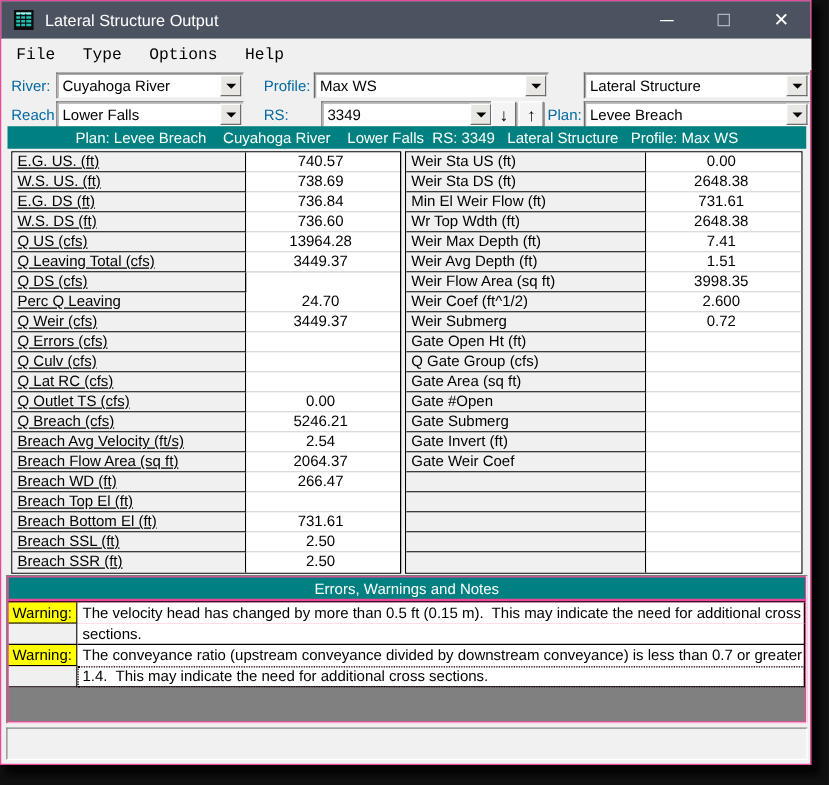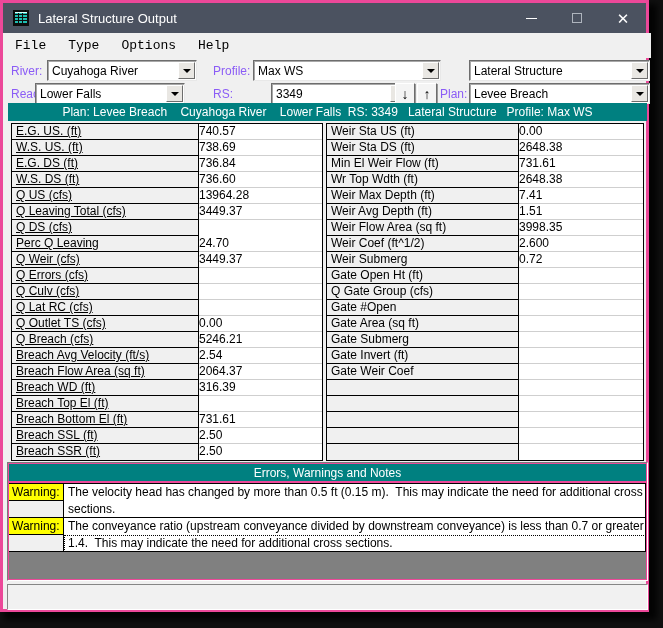--- a/index.html
+++ b/index.html
@@ -1,21 +1,21 @@
 <!DOCTYPE html>
 <html><head>
 <meta charset="utf-8">
 <style>
   * { margin:0; padding:0; box-sizing:border-box; }
   html,body { width:663px; height:628px; overflow:hidden; background:#101010;
               font-family:"Liberation Sans", sans-serif; }
   .stage { position:relative; width:663px; height:628px; background:#101010; }
 
   .window { position:absolute; left:0; top:0; width:649px; height:612px;
-            background:#f0f0f0; border:3px solid #ec4899;
+            background:#f0f0f0; border:1px solid #ec4899;
             box-shadow:6px 6px 6px 2px rgba(0,0,0,.8);padding-left:48px; }
 
   
   .titlebar { position:absolute; left:0; top:0; width:100%; height:30px;
               background:#4b5260; display:flex; align-items:center; }
   .app-icon { width:16px; height:16px; margin-left:10px; flex:0 0 auto; }
   .title-text { color:#fff; font-size:13px; margin-left:9px; white-space:pre; }
   .winbtns { margin-left:auto; display:flex; height:100%; }
   .winbtn { width:46px; height:100%; display:flex; align-items:center; justify-content:center;
             color:#fff; font-size:13px; cursor:default; }
@@ -23,21 +23,21 @@
   .glyph-max { width:10px; height:10px; border:1px solid #aeb4bd; display:block; }
   .glyph-close { font-size:15px; line-height:1; }
 
   
   .menubar { position:absolute; left:1px; top:30px; width:647px; height:25px;
              background:#f0f0f0; display:flex; align-items:center;
              border-bottom:1px solid #f0f0f0; font-size:13px; color:#000;font-family:Liberation Mono, monospace; }
   .menu-item { padding:3px 11px; }
 
   
-  .sel-label { position:absolute; font-size:12px; color:#8b5cf6; }
+  .sel-label { position:absolute; font-size:12px; color:#0369a1; }
   .combo { position:absolute; height:21px; background:#fff;
            border:1px solid; border-color:#6d6d6d #e8e8e8 #e8e8e8 #6d6d6d;
            box-shadow:inset 1px 1px 0 #a8a8a8; font-size:12px;
            display:flex; align-items:center; }
   .combo-value { flex:1; padding-left:4px; white-space:nowrap; overflow:hidden; }
   .combo-btn { width:17px; height:17px; margin:1px; background:#e9e7e3;
                border:1px solid; border-color:#fff #6d6d6d #6d6d6d #fff;
                display:flex; align-items:center; justify-content:center; flex:0 0 auto; }
   .tri-down { width:0; height:0; border-left:4px solid transparent;
               border-right:4px solid transparent; border-top:4px solid #000; }
@@ -55,21 +55,21 @@
   .otable { position:absolute; top:120px; border:1px solid #000; background:#fff; }
   .otable-left  { left:8px;   width:312px; }
   .otable-right { left:323px; width:318px; }
   .trow { display:flex; height:16px; }
   .trow:last-child .lbl, .trow:last-child .val { border-bottom:none; }
   .lbl { background:#f0f0f0; border-right:1px solid #000; border-bottom:1px solid #000;
          font-size:12px; line-height:15px; padding-left:4px; white-space:nowrap; overflow:hidden; }
   .otable-left  .lbl { width:187px;text-decoration:underline; }
   .otable-right .lbl { width:192px; }
   .val { flex:1; background:#fff; border-bottom:1px solid #cfcfcf; font-size:12px;
-         line-height:15px; text-align:left; padding-right:4px; white-space:nowrap; }
+         line-height:15px; text-align:center; padding-right:4px; white-space:nowrap; }
 
   
   .errors-box { position:absolute; left:4px; top:459px; width:641px; height:119px;
                 background:#ec4899; border:1px solid; border-color:#7b7b7b #fff #fff #7b7b7b;
                 display:flex; flex-direction:column; }
   .errors-title { height:17px; margin:1px 1px 2px 1px; flex:0 0 auto; }
   .wgrid { margin:0 1px; border-top:1px solid #000; }
   .wrow { display:flex; height:17px; }
   .wtag { width:55px; flex:0 0 auto; background:#f0f0f0; border-right:1px solid #000;
           border-bottom:1px solid #000; font-size:12px; line-height:16px; padding-left:3px; }
@@ -148,28 +148,28 @@
         </span>
     </div>
     <div class="combo" style="left:466px; top:57px; width:181px;">
       <span class="combo-value">Lateral Structure</span>
       <span class="combo-btn">
           <span class="tri-down"></span>
         </span>
     </div>
 
     <span class="sel-label" style="left:8px; top:84px;">Reach</span>
-    <div class="combo" style="left:32px; top:80px; width:150px;gap:32px;">
+    <div class="combo" style="left:44px; top:80px; width:150px;gap:32px;">
       <span class="combo-value">Lower Falls</span>
       <span class="combo-btn">
           <span class="tri-down"></span>
         </span>
     </div>
     <span class="sel-label" style="left:210px; top:84px;">RS:</span>
-    <div class="combo" style="left:268px; top:80px; width:138px;gap:24px;">
+    <div class="combo" style="left:256px; top:80px; width:138px;gap:24px;">
       <span class="combo-value">3349</span>
       <span class="combo-btn">
           <span class="tri-down"></span>
         </span>
     </div>
     <div class="stepbtn" style="left:392px; top:80px;">
         <span>↓</span>
       </div>
     <div class="stepbtn" style="left:414px; top:80px;">
         <span>↑</span>
@@ -243,21 +243,21 @@
         <div class="trow">
           <div class="lbl">Breach Avg Velocity (ft/s)</div>
           <div class="val">2.54</div>
         </div>
         <div class="trow">
           <div class="lbl">Breach Flow Area (sq ft)</div>
           <div class="val">2064.37</div>
         </div>
         <div class="trow">
           <div class="lbl">Breach WD (ft)</div>
-          <div class="val">316.39</div>
+          <div class="val">266.47</div>
         </div>
         <div class="trow">
           <div class="lbl">Breach Top El (ft)</div>
           <div class="val"></div>
         </div>
         <div class="trow">
           <div class="lbl">Breach Bottom El (ft)</div>
           <div class="val">731.61</div>
         </div>
         <div class="trow">
@@ -308,25 +308,25 @@
         </div>
         <div class="trow">
           <div class="lbl">Gate Open Ht (ft)</div>
           <div class="val"></div>
         </div>
         <div class="trow">
           <div class="lbl">Q Gate Group (cfs)</div>
           <div class="val"></div>
         </div>
         <div class="trow">
+          <div class="lbl">Gate Area (sq ft)</div>
+          <div class="val"></div>
+        </div>
+        <div class="trow">
           <div class="lbl">Gate #Open</div>
-          <div class="val"></div>
-        </div>
-        <div class="trow">
-          <div class="lbl">Gate Area (sq ft)</div>
           <div class="val"></div>
         </div>
         <div class="trow">
           <div class="lbl">Gate Submerg</div>
           <div class="val"></div>
         </div>
         <div class="trow">
           <div class="lbl">Gate Invert (ft)</div>
           <div class="val"></div>
         </div>

